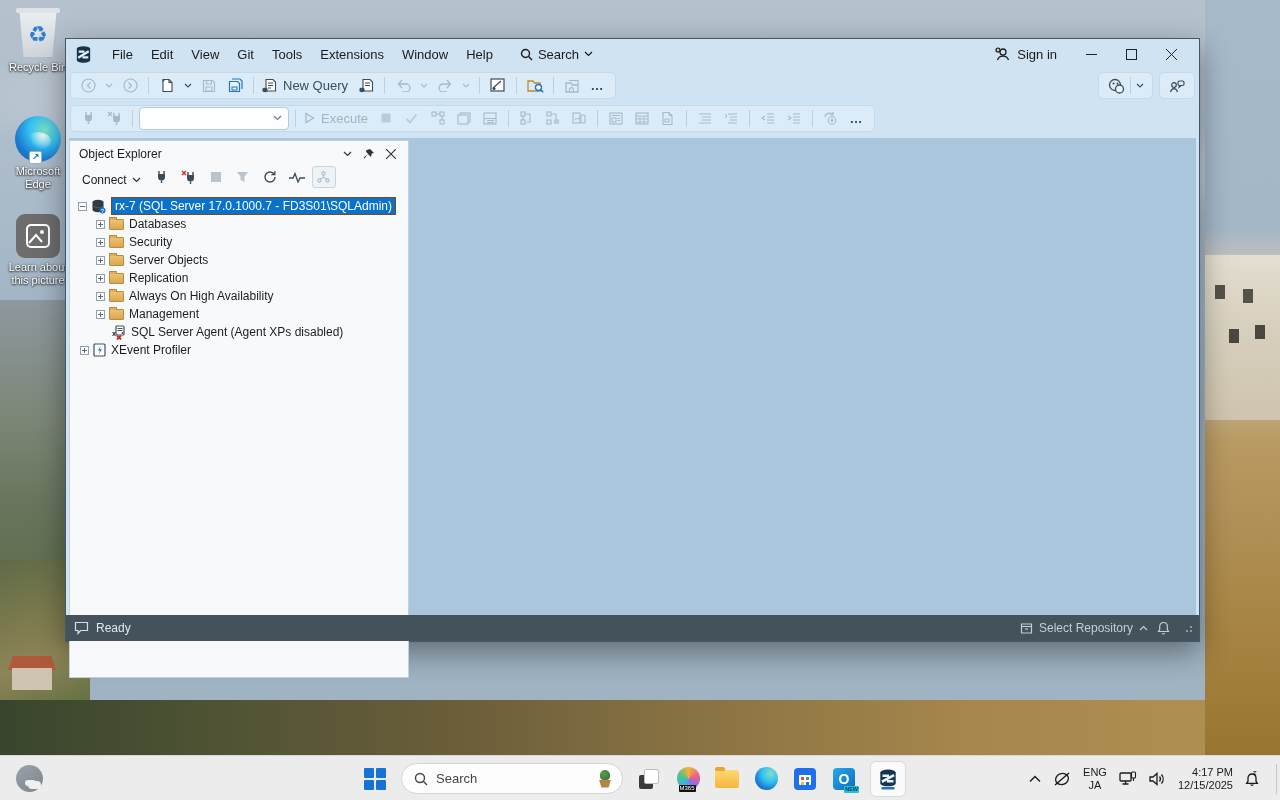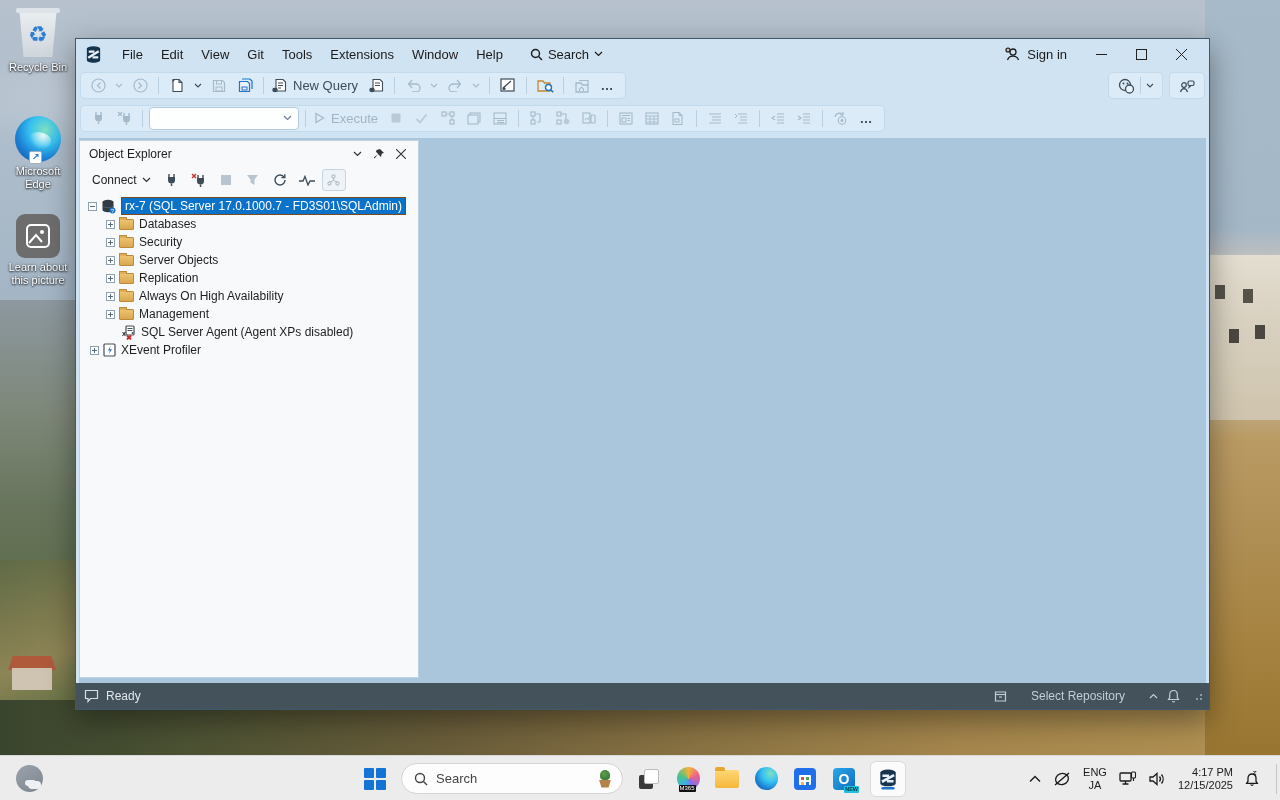--- a/index.html
+++ b/index.html
@@ -43,21 +43,21 @@
   .edge-ball { width:46px; height:46px; margin:0 auto; border-radius:50%; position:relative;
     background:radial-gradient(circle at 65% 30%, #7ee0c3 0%, #35c1f1 35%, #1b7fd4 65%, #174f9e 100%); }
   .edge-ball::after { content:""; position:absolute; left:10px; top:16px; width:26px; height:18px;
     border-radius:50% 50% 50% 0; background:radial-gradient(circle at 70% 20%, rgba(255,255,255,.85), rgba(255,255,255,0) 60%); }
   .shortcut-badge { position:absolute; left:14px; bottom:-2px; width:13px; height:13px; background:#fff;
     border:1px solid #9fb0c0; border-radius:2px; color:#1b6fd4; font-size:9px; line-height:11px; font-weight:bold; }
   .learn-pic { width:44px; height:44px; margin:0 auto; border-radius:9px; background:#6d6d6d;
     display:flex; align-items:center; justify-content:center; }
 
   
-  .ssms { position:absolute; left:75px; top:38px; width:1135px; height:672px;
+  .ssms { position:absolute; left:65px; top:38px; width:1135px; height:604px;
     background:#cfe3f3; border:1px solid #41586c; box-shadow:0 10px 28px rgba(0,0,0,.4); }
   .titlebar { height:30px; display:flex; align-items:center; padding:0 8px; font-size:13px; color:#1b1b1b; }
   .menu-item { padding:4px 9px; border-radius:4px; }
   .tb-search { display:flex; align-items:center; gap:5px; margin-left:10px; padding:3px 8px; border-radius:4px; }
   .tb-right { margin-left:auto; display:flex; align-items:center; }
   .signin { display:flex; align-items:center; gap:6px; margin-right:14px; font-size:13px; }
   .winbtn { width:40px; height:26px; display:flex; align-items:center; justify-content:center; color:#222; }
   .ssms-logo { width:19px; height:19px; margin-right:10px; }
 
   .toolrow { display:flex; align-items:center; padding:3px 4px; height:33px; }
@@ -75,21 +75,21 @@
   .dots { letter-spacing:2px; font-weight:bold; }
 
   .mainarea { position:absolute; left:3px; right:3px; top:99px; bottom:26px; background:#a9c6dd; }
 
   
   .oe { position:absolute; left:0; top:2px; width:340px; height:538px; background:#f7f9fb;
     border:1px solid #c0d2e0; display:flex; flex-direction:column; }
   .oe-header { height:25px; display:flex; align-items:center; padding:0 6px 0 9px; font-size:12px; color:#1e1e1e; }
   .oe-header .spacer { flex:1; }
   .oe-hbtn { width:22px; height:20px; display:flex; align-items:center; justify-content:center; color:#333; }
-  .oe-toolbar { height:28px; display:flex; align-items:center; padding:0 6px; gap:3px; font-size:12px; color:#1e1e1e; }
+  .oe-toolbar { height:28px; display:flex; padding:0 6px; gap:3px; font-size:12px; color:#1e1e1e; }
   .oe-tbtn { min-width:24px; height:22px; display:flex; align-items:center; justify-content:center; border-radius:3px; }
   .oe-connect { display:flex; align-items:center; gap:5px; padding:2px 6px; border-radius:3px; }
   .tree { flex:1; overflow:hidden; padding-top:3px; }
   .trow { height:18px; display:flex; align-items:center; font-size:12px; color:#1e1e1e; }
   .expander { width:9px; height:9px; border:1px solid #8fa1b0; background:#fff; position:relative; flex:none; }
   .expander::before { content:""; position:absolute; left:1px; right:1px; top:3px; height:1px; background:#5a6b78; }
   .expander.plus::after { content:""; position:absolute; top:1px; bottom:1px; left:3px; width:1px; background:#5a6b78; }
   .folder { width:15px; height:11px; position:relative; border-radius:1px; flex:none;
     background:linear-gradient(180deg,#edc271 0%,#daa74f 100%); border:1px solid #bb8a3c; }
   .folder::before { content:""; position:absolute; left:-1px; top:-3px; width:6px; height:2px;
@@ -695,21 +695,21 @@
       </div>
     </div>
   </div>
 
   <div class="statusbar">
     <svg width="15" height="14" viewBox="0 0 15 14" style="margin-right:7px;">
         <path d="M1.5 1.5h12v8h-7l-2.5 3v-3h-2.5z" fill="none" stroke="#d7dfe5" stroke-width="1.2"></path>
       </svg>
     <span>Ready</span>
     <span class="sb-right">
-      <span class="clickable" style="display:flex;align-items:center;gap:24px;">
+      <span class="clickable" style="display:flex;align-items:center;gap:6px;">
         <svg width="13" height="13" viewBox="0 0 13 13">
             <path d="M1.5 2h10v9h-10z" fill="none" stroke="#c3ced6" stroke-width="1.2"></path>
             <path d="M1.5 4.5h10" stroke="#c3ced6" stroke-width="1.1"></path>
             <path d="M5 7h3" stroke="#c3ced6" stroke-width="1.1"></path>
           </svg>
         <span>Select Repository</span>
         <svg width="9" height="6" viewBox="0 0 9 6">
             <path d="M1 5l3.5-3.5L8 5" fill="none" stroke="#c3ced6" stroke-width="1.2"></path>
           </svg>
       </span>

